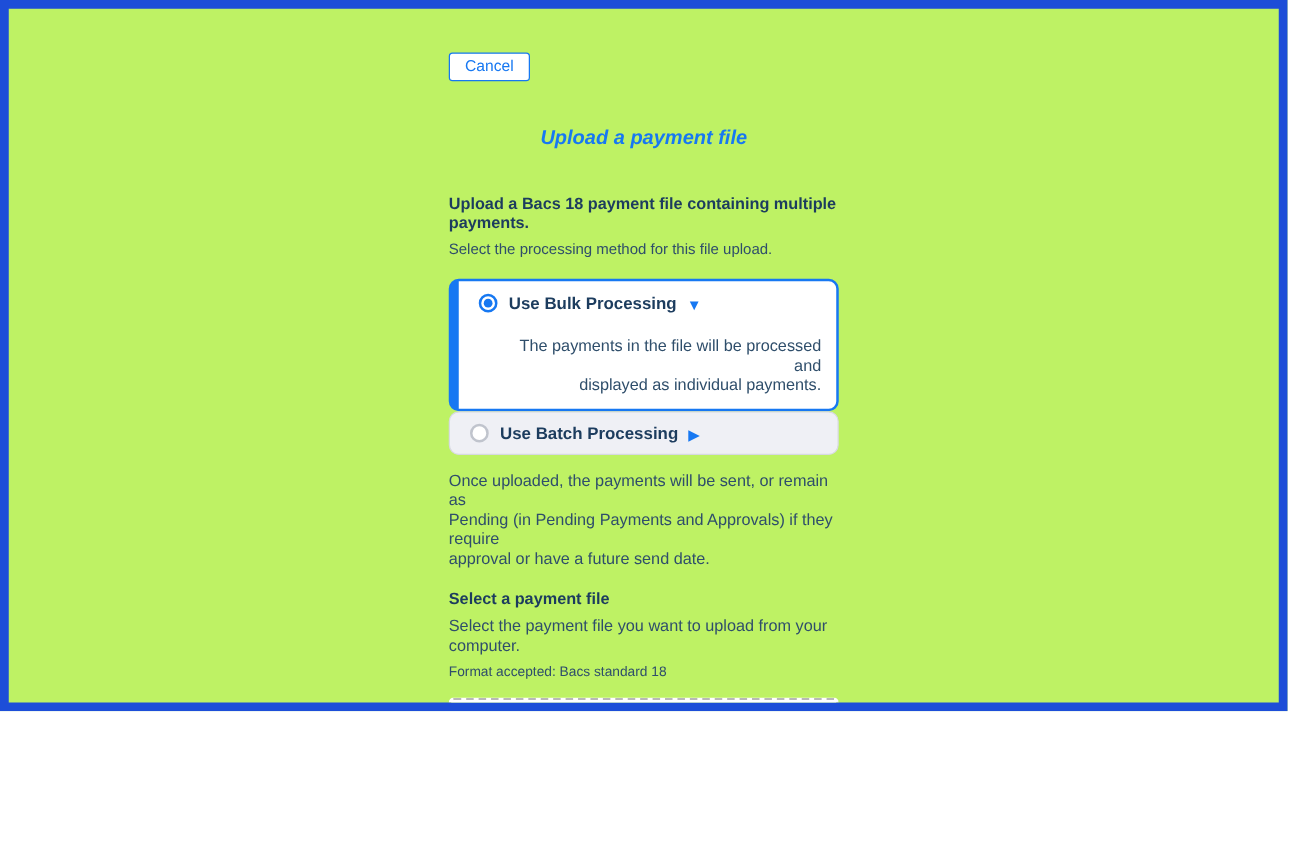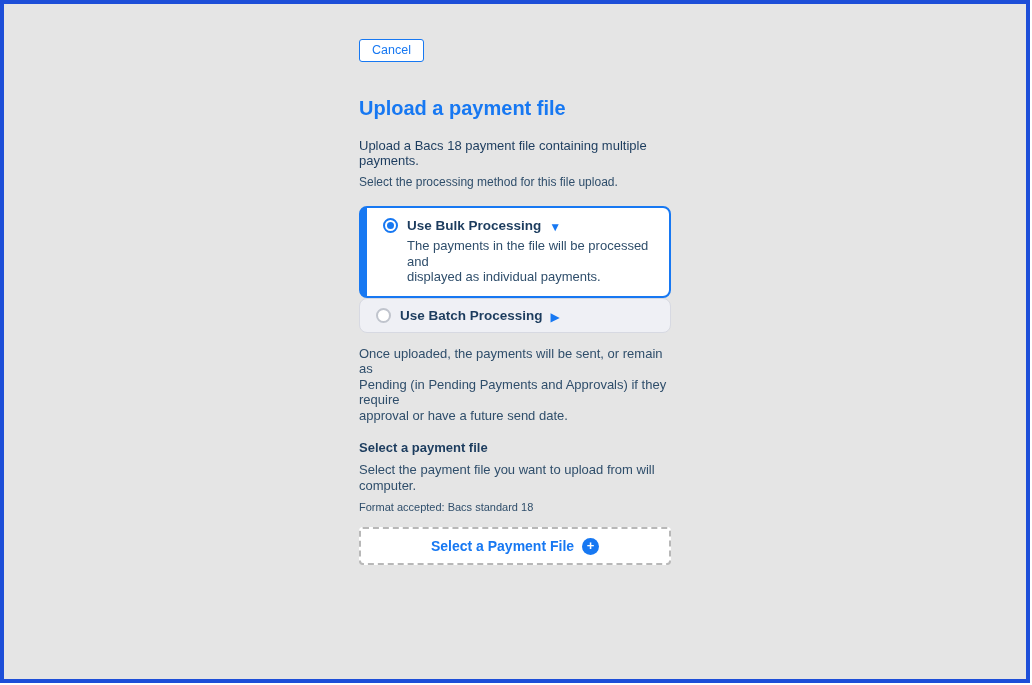--- a/index.html
+++ b/index.html
@@ -1,23 +1,23 @@
 <!DOCTYPE html>
 <html><head>
 <meta charset="utf-8">
 <style>
   * { box-sizing: border-box; }
   html, body { margin: 0; padding: 0; background: #fff; }
   body { font-family: "Liberation Sans", sans-serif; }
 
   .frame {
     width: 1030px;
-    height: 683px;
-    border: 4px solid #1d4ed8;
-    background: #e5e5e5;
+    height: 569px;
+    border: 7px solid #1d4ed8;
+    background: #bef264;
     overflow: hidden;
   }
 
   .content {
     width: 312px;
     margin: 0 auto;
     padding-top: 35px;
     color: #2f4e6b;
   }
 
@@ -30,31 +30,32 @@
     background: #ffffff;
     border: 1px solid #1778f2;
     border-radius: 3px;
     cursor: pointer;
     font-family: inherit;
   }
 
   
   .page-title {
     margin-top: 34px;
-    text-align: left;
-    font-size: 20px;
+    text-align: center;
+    font-size: 16px;
     font-weight: 600;
     color: #1778f2;
     line-height: 24px;
+    font-style: italic;
   }
 
   .intro-heading {
-    margin-top: 18px;
-    font-size: 13px;
-    font-weight: 400;
+    margin-top: 32px;
+    font-size: 13px;
+    font-weight: 700;
     color: #1c3c5e;
     line-height: 15px;
   }
   .intro-sub {
     margin-top: 7px;
     font-size: 12px;
     color: #2f4e6b;
     line-height: 15px;
   }
 
@@ -99,25 +100,26 @@
   }
   .tri-icon {
     color: #1778f2;
     font-size: 12px;
     margin-left: 8px;
     line-height: 1;
     cursor: pointer;
   }
 
   .option-desc {
-    margin: 5px 0 0 24px;
+    margin: 19px 0 0 24px;
     font-size: 13px;
     line-height: 15.5px;
     color: #2f4e6b;
     white-space: pre-line;
+    text-align: right;
   }
   .option-warning {
     margin: 10px 0 0 24px;
     font-size: 13px;
     line-height: 16px;
     font-weight: 700;
     color: #1c3c5e;
   }
   .warning-text { white-space: pre-line; }
   .info-icon {
@@ -231,21 +233,21 @@
         <span class="tri-icon">▶</span>
       </div>
     </div>
 
     <div class="upload-info">Once uploaded, the payments will be sent, or remain as
 Pending (in Pending Payments and Approvals) if they require
 approval or have a future send date.</div>
 
     <div class="file-heading">Select a payment file</div>
 
-    <div class="file-desc">Select the payment file you want to upload from will
+    <div class="file-desc">Select the payment file you want to upload from your
 computer.</div>
 
     <div class="format-note">Format accepted: Bacs standard 18</div>
 
     <button class="select-file-btn">
       <span>Select a Payment File</span>
       <span class="plus-icon">+</span>
     </button>
 
     

